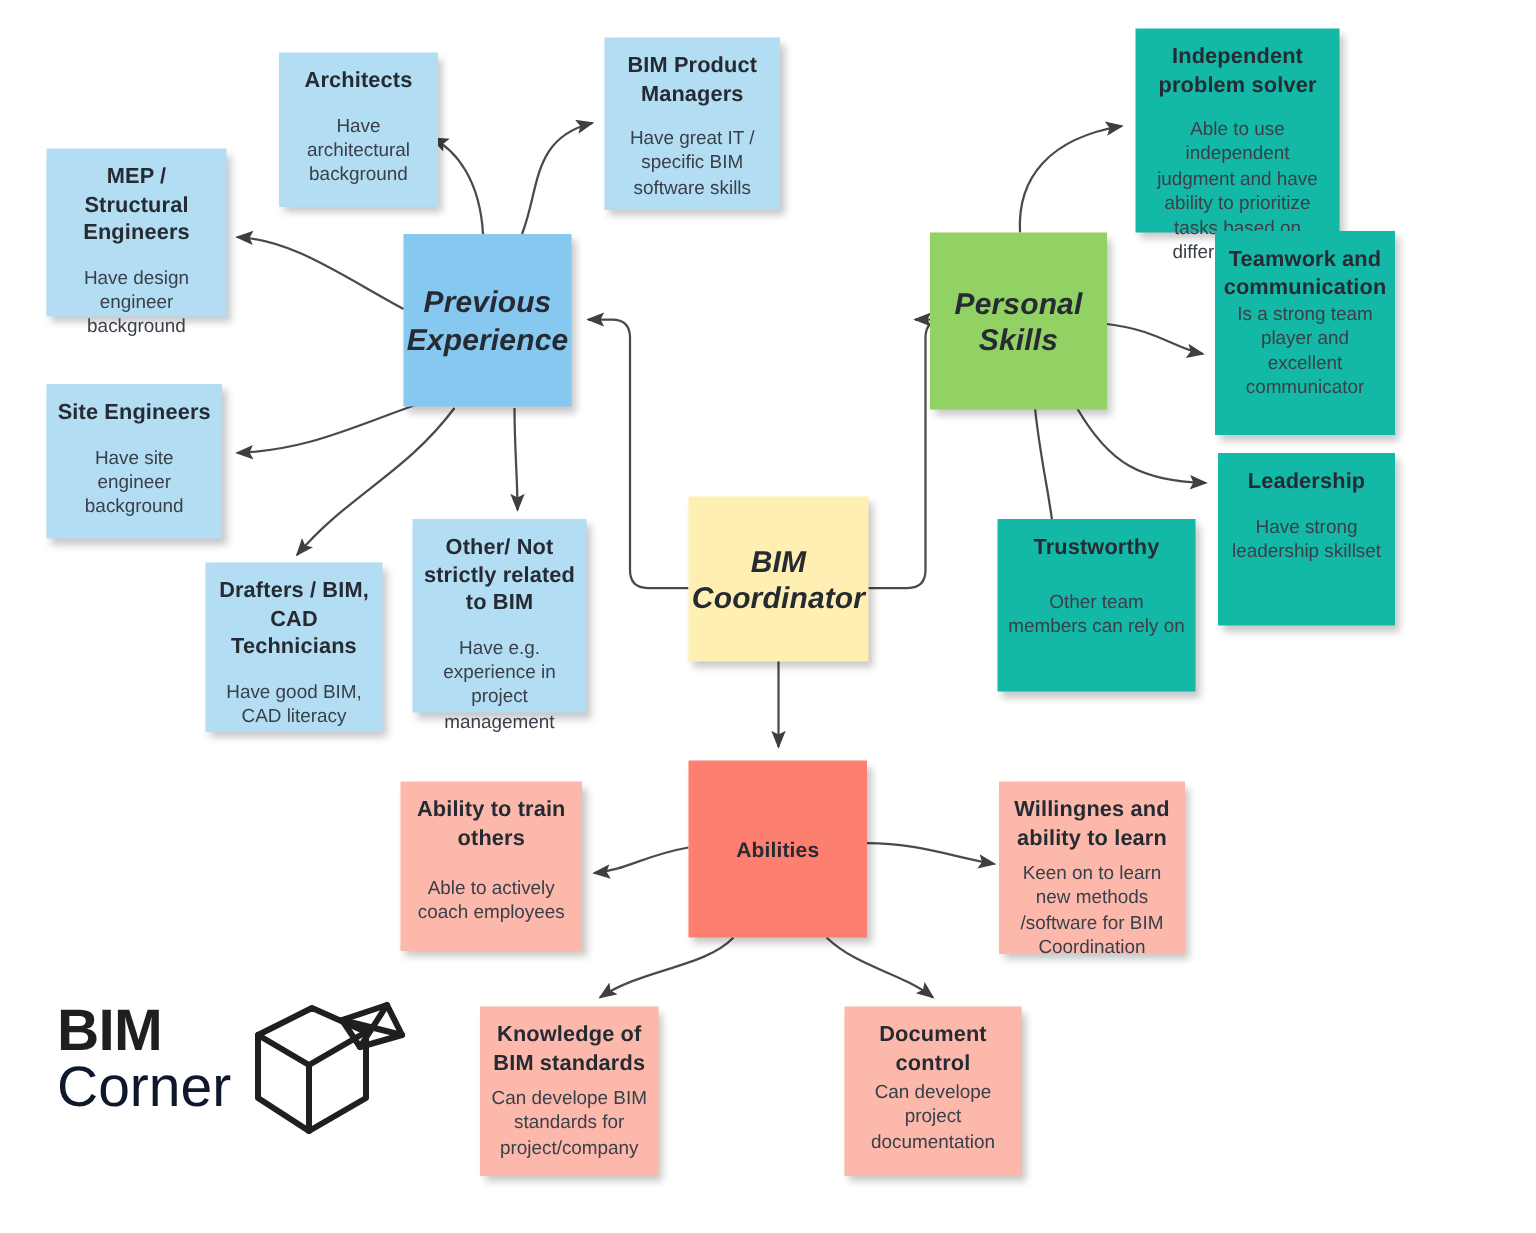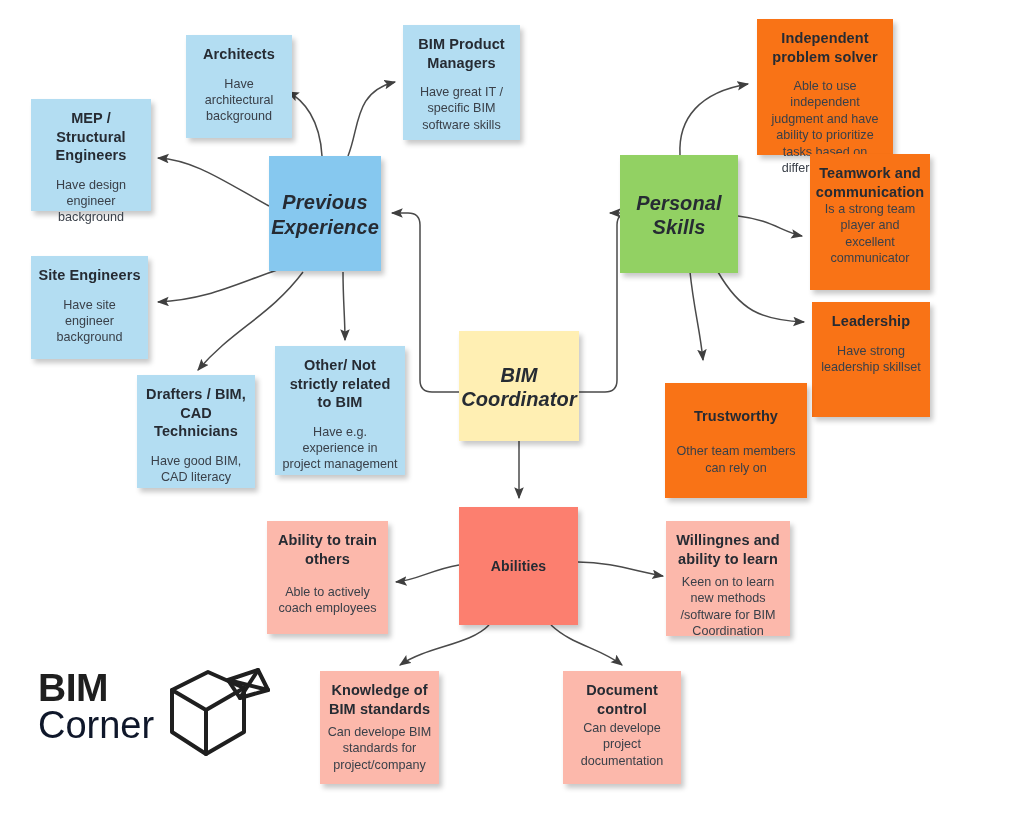--- a/index.html
+++ b/index.html
@@ -47,21 +47,21 @@
     font-weight:bold;
     line-height:1.22;
   }
   .node.center.noitalic .title{
     font-style:normal;
     font-size:14px;
   }
 
   .blue{background:#b3ddf2;}
   .blue-core{background:#86c8ef;}
-  .green{background:#f97316;}
+  .green{background:#14b8a6;}
   .green-core{background:#92d163;}
   .red{background:#fcb8ab;}
   .red-core{background:#fc7f6f;}
   .yellow-core{background:#ffefb3;}
 
   
   #logo{position:absolute;left:38px;top:666px;width:240px;height:92px;}
   #logo .word-bim{
     position:absolute;left:0;top:0;
     font-size:39px;font-weight:bold;letter-spacing:-0.5px;
@@ -128,21 +128,21 @@
   <div class="node blue" style="left:31px;top:256px;width:117px;height:103px;">
     <div class="title">Site Engineers</div>
     <div class="desc">Have site engineer background</div>
   </div>
 
   <div class="node blue" style="left:137px;top:375px;width:118px;height:113px;">
     <div class="title">Drafters / BIM, CAD Technicians</div>
     <div class="desc">Have good BIM, CAD literacy</div>
   </div>
 
-  <div class="node blue" style="left:275px;top:346px;width:130px;height:129px;">
+  <div class="node blue" style="left:275px;top:346px;width:116px;height:129px;">
     <div class="title">Other/ Not strictly related to BIM</div>
     <div class="desc">Have e.g. experience in project management</div>
   </div>
 
   <div class="node blue-core center" style="left:269px;top:156px;width:112px;height:115px;">
     <div class="title">Previous Experience</div>
   </div>
 
   <div class="node green" style="left:757px;top:19px;width:136px;height:136px;">
     <div class="title">Independent problem solver</div>
@@ -152,21 +152,21 @@
   <div class="node green" style="left:810px;top:154px;width:120px;height:136px;">
     <div class="title">Teamwork and communication</div>
     <div class="desc" style="margin-top:0;">Is a strong team player and excellent communicator</div>
   </div>
 
   <div class="node green" style="left:812px;top:302px;width:118px;height:115px;">
     <div class="title">Leadership</div>
     <div class="desc">Have strong leadership skillset</div>
   </div>
 
-  <div class="node green" style="left:665px;top:383px;width:142px;height:115px;justify-content:center;">
+  <div class="node green" style="left:665px;top:346px;width:132px;height:115px;">
     <div class="title">Trustworthy</div>
     <div class="desc" style="margin-top:18px;">Other team members can rely on</div>
   </div>
 
   <div class="node green-core center" style="left:620px;top:155px;width:118px;height:118px;">
     <div class="title">Personal Skills</div>
   </div>
 
   <div class="node red" style="left:267px;top:521px;width:121px;height:113px;">
     <div class="title">Ability to train others</div>

